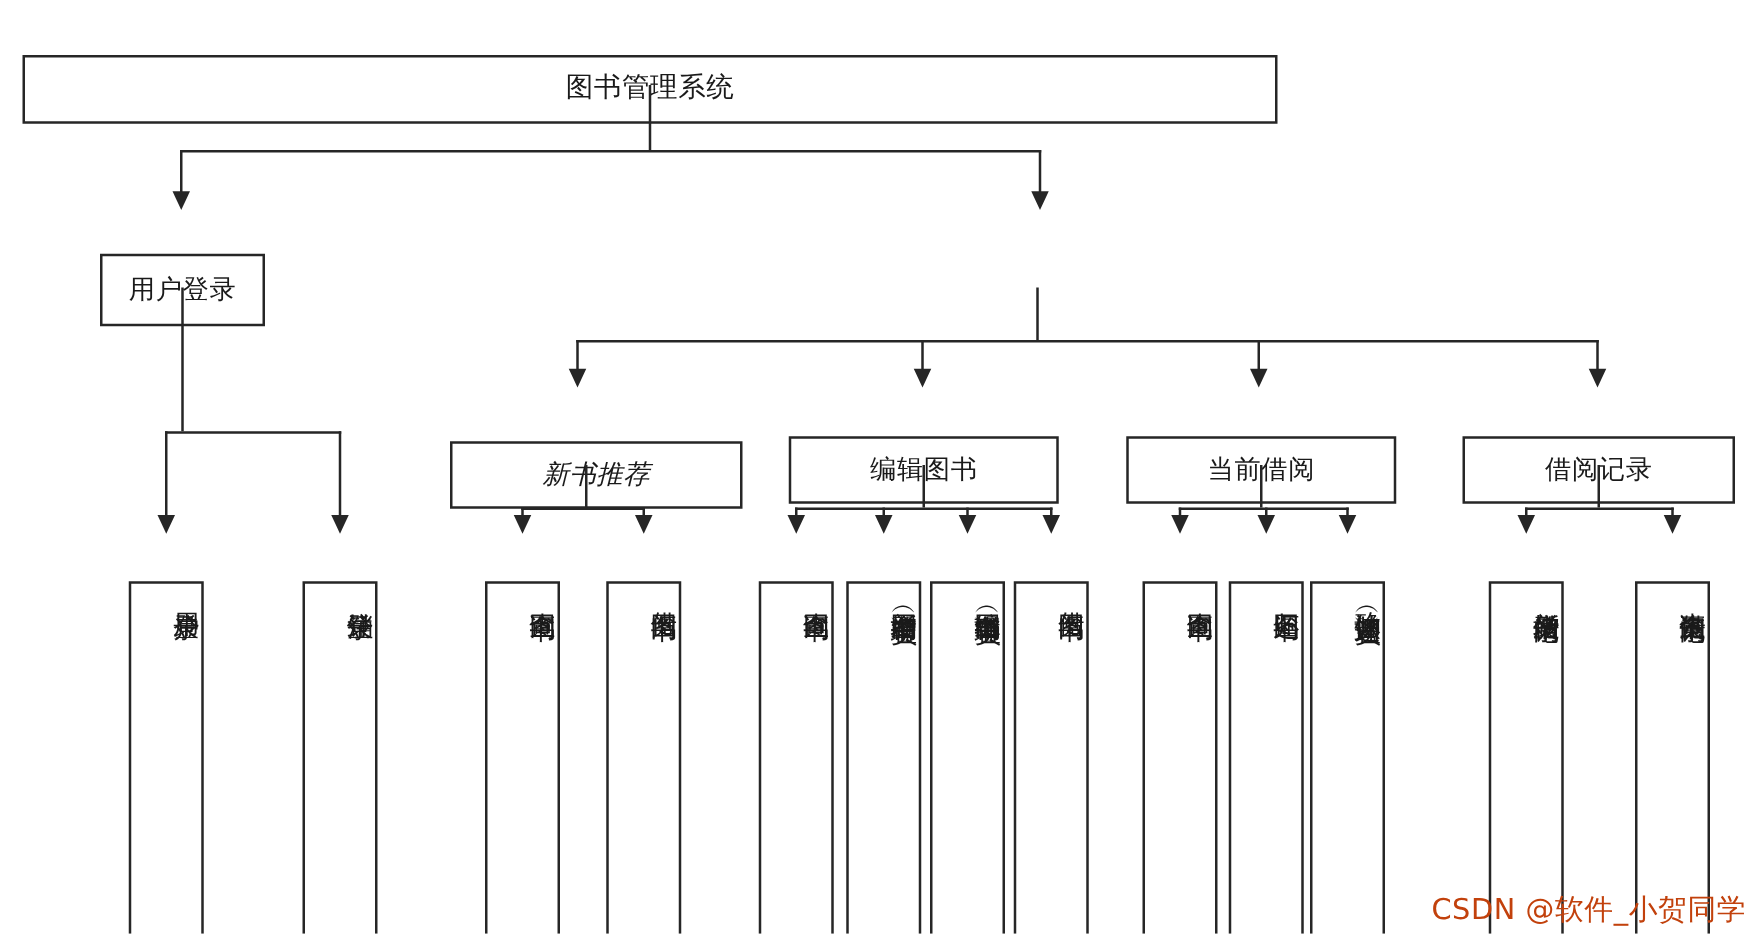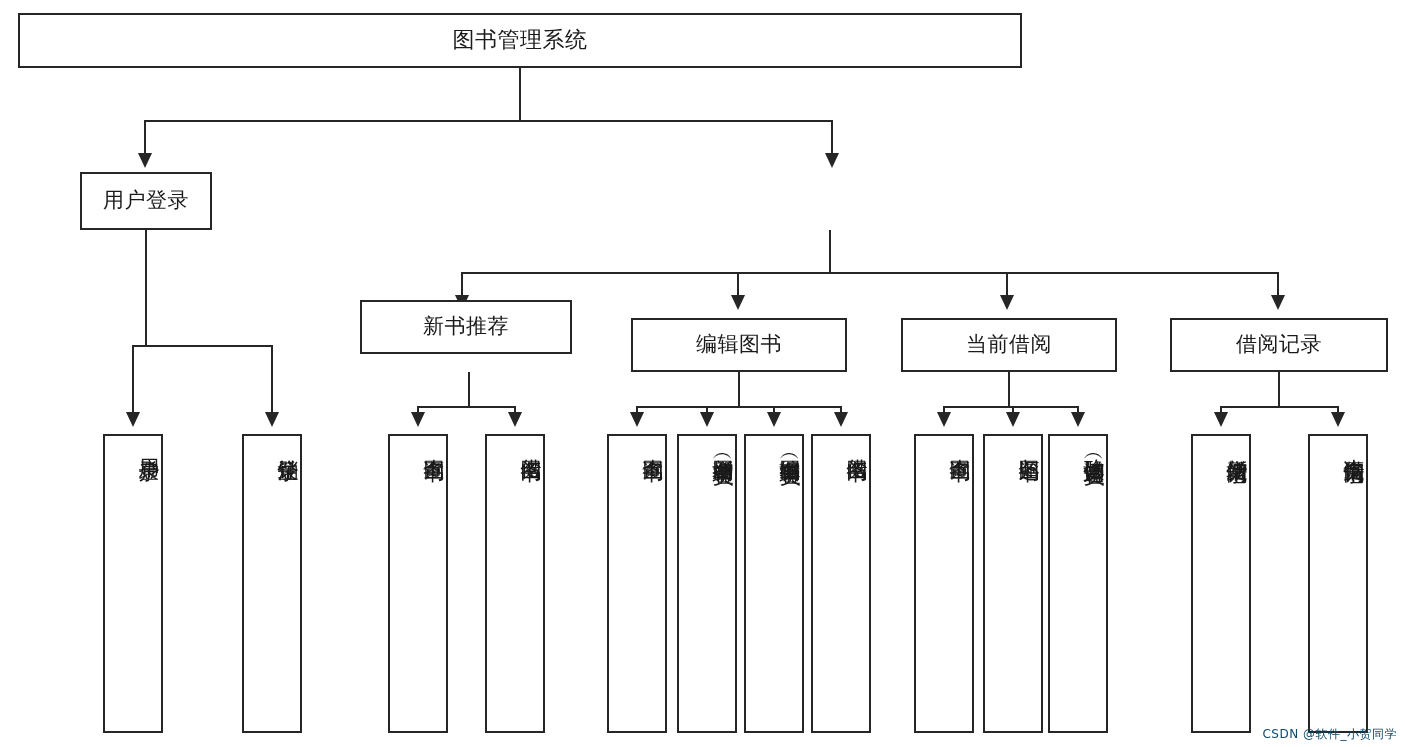--- a/index.html
+++ b/index.html
@@ -19,20 +19,21 @@
   }
   .node {
     position: absolute;
     box-sizing: border-box;
     border: 2px solid #262626;
     background: #ffffff;
     display: flex;
     align-items: center;
     justify-content: center;
     color: #1a1a1a;
+    margin-top: 31px;
   }
   .node.horiz {
     font-size: 21px;
     letter-spacing: 0.5px;
     line-height: 1.1;
   }
   .node.root {
     font-size: 22px;
   }
   .node.leaf {
@@ -63,22 +64,22 @@
     width: 0;
     height: 0;
     border-left: 7px solid transparent;
     border-right: 7px solid transparent;
     border-top: 15px solid #262626;
   }
   .watermark {
     position: absolute;
     right: 8px;
     bottom: 4px;
-    font-size: 12px;
-    color: #0c4a6e;
+    font-size: 23px;
+    color: #c2410c;
     white-space: nowrap;
     letter-spacing: 0.5px;
     margin-top: 29px;
   }
 </style>
 </head>
 <body>
 
 <div id="canvas">
 
@@ -111,21 +112,21 @@
   <div class="edge h" style="left:461px; top:272px; width:818px; height:2px;"></div>
   <div class="edge v" style="left:461px; top:272px; width:2px; height:30px;"></div>
   <div class="arrow" style="left:455px; top:295px;"></div>
   <div class="edge v" style="left:737px; top:272px; width:2px; height:30px;"></div>
   <div class="arrow" style="left:731px; top:295px;"></div>
   <div class="edge v" style="left:1006px; top:272px; width:2px; height:30px;"></div>
   <div class="arrow" style="left:1000px; top:295px;"></div>
   <div class="edge v" style="left:1277px; top:272px; width:2px; height:30px;"></div>
   <div class="arrow" style="left:1271px; top:295px;"></div>
 
-  <div class="node horiz" style="left:360px; top:300px; width:212px; height:54px;">
+  <div class="node horiz" style="left:360px; top:322px; width:234px; height:54px;font-style:italic;">
     <span>新书推荐</span>
   </div>
   <div class="node horiz" style="left:631px; top:318px; width:216px; height:54px;">
     <span>编辑图书</span>
   </div>
   <div class="node horiz" style="left:1170px; top:318px; width:218px; height:54px;">
     <span>借阅记录</span>
   </div>
   <div class="node horiz" style="left:901px; top:318px; width:216px; height:54px;">
     <span>当前借阅</span>

